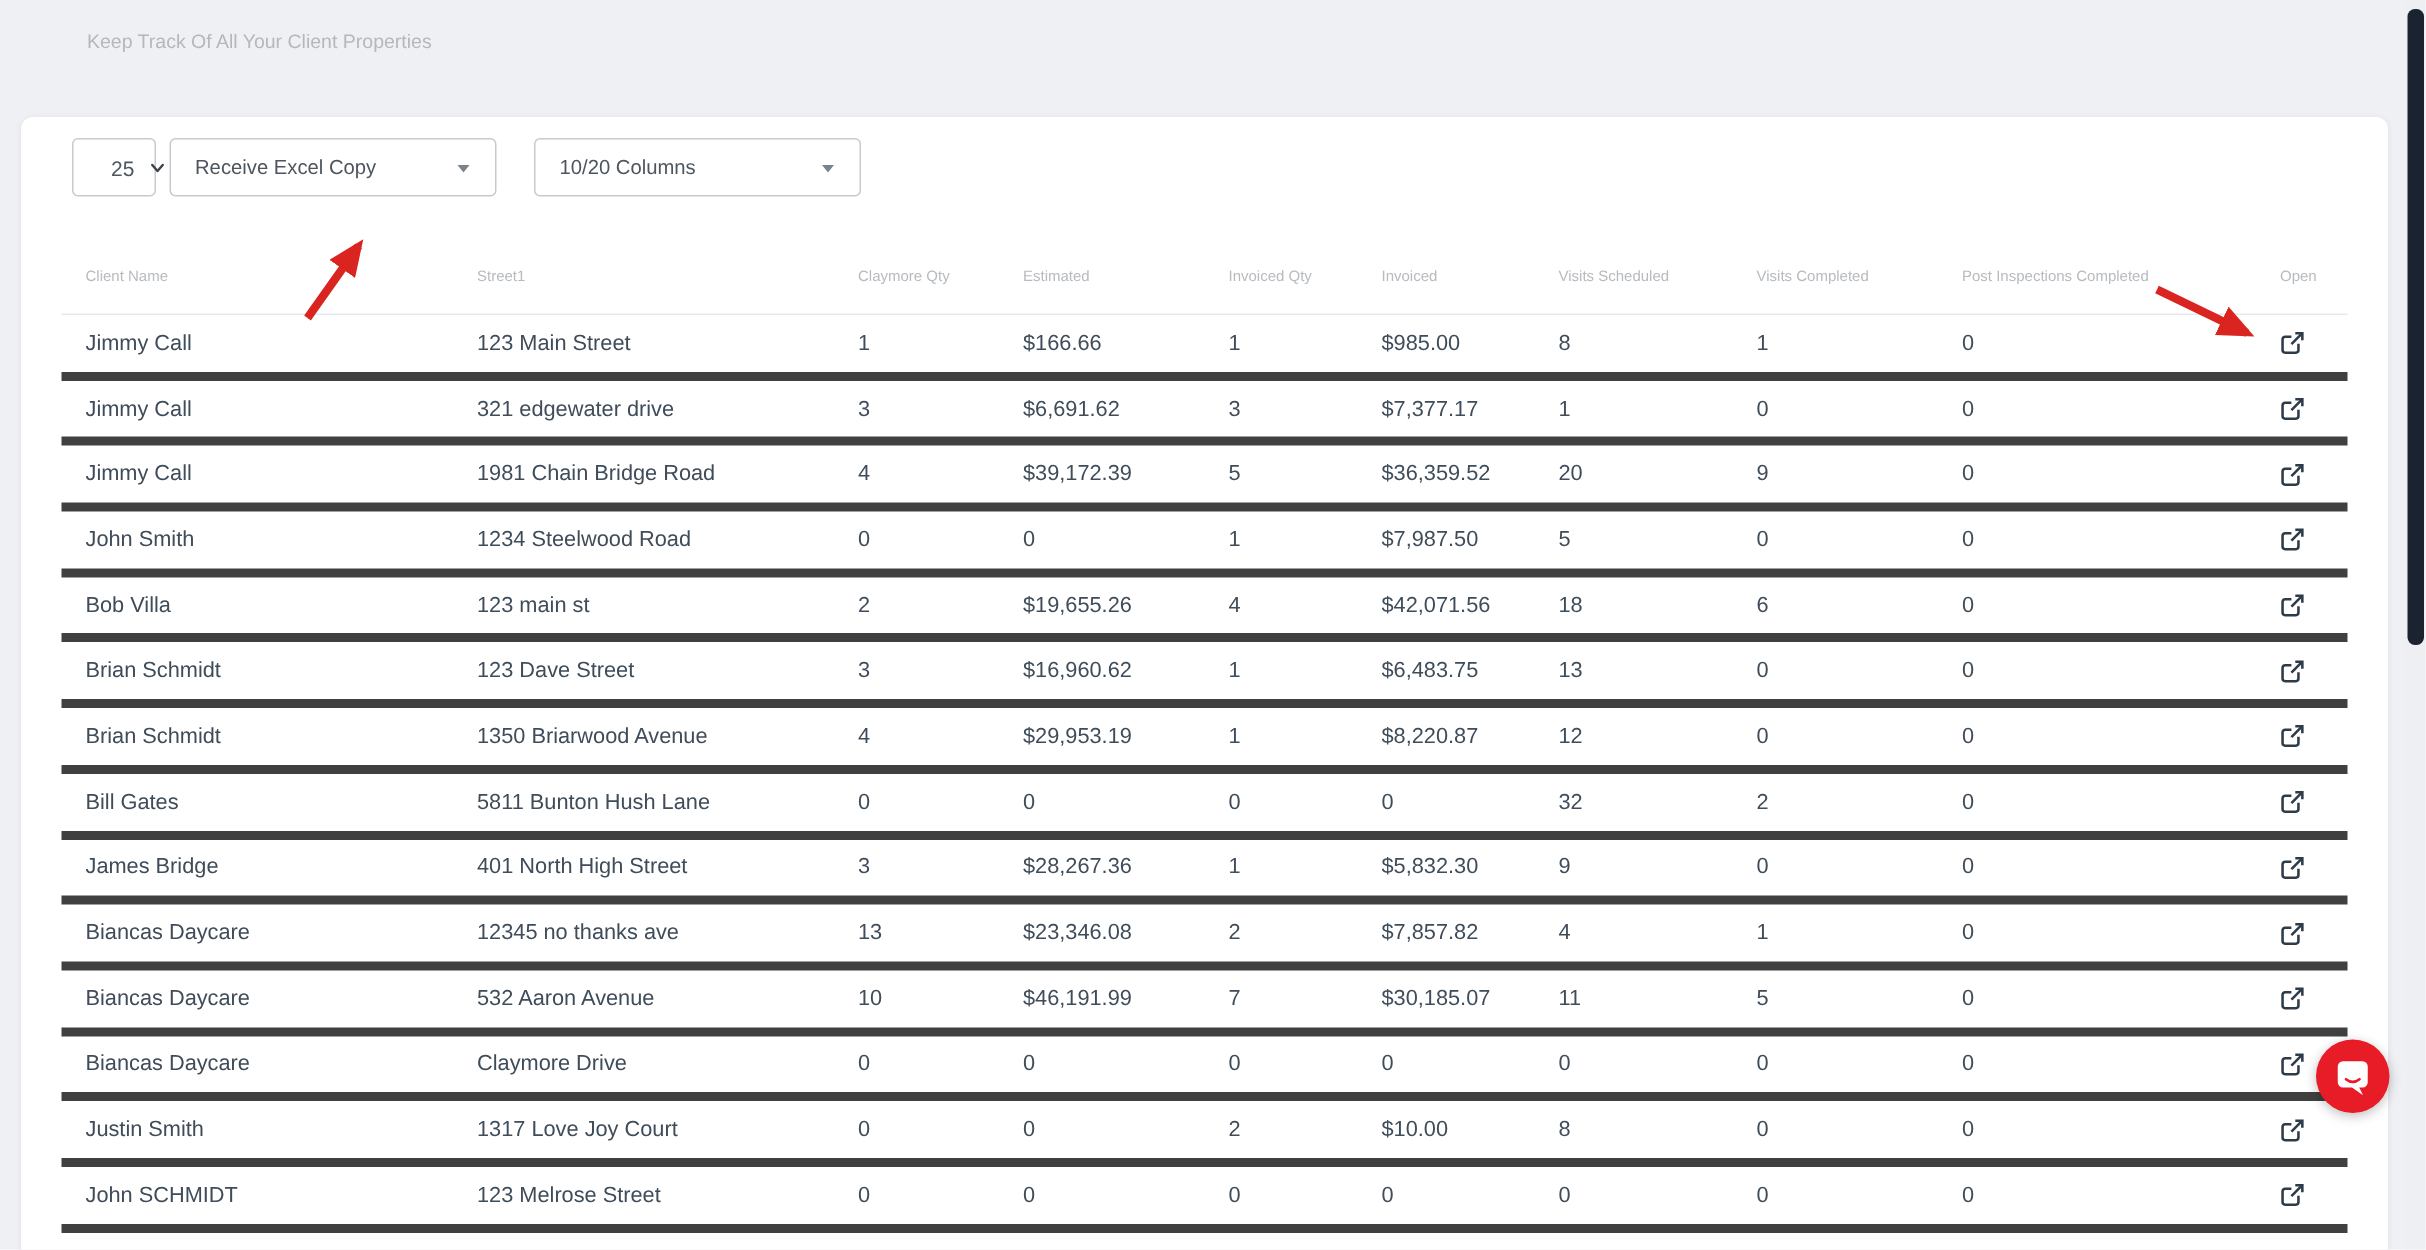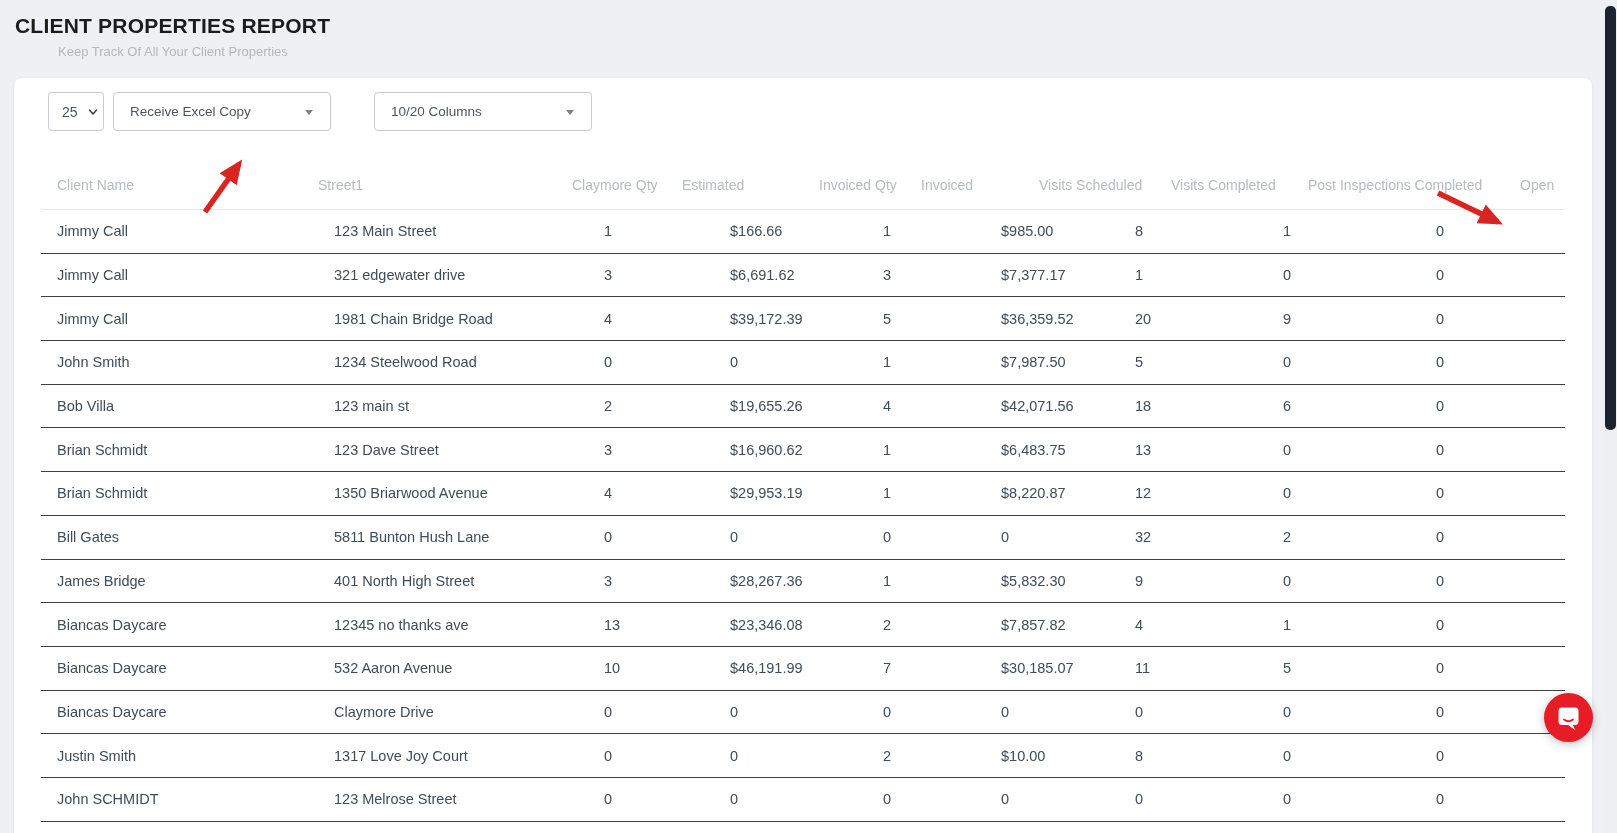--- a/index.html
+++ b/index.html
@@ -23,40 +23,40 @@
   }
 
   
   .controls { position:absolute; left:0; top:0; width:100%; height:70px; }
   .ctl {
     position:absolute; top:14px; height:39px;
     border:1px solid #c6cacf; border-radius:4px; background:#fff;
     display:flex; align-items:center; font-size:14px; color:#4d565e;
     cursor:pointer;
   }
-  .ctl-pagesize { left:34px; width:56px; padding-left:13px; }
+  .ctl-pagesize { left:34px; width:56px; padding-left:25px; }
   .ctl-pagesize .chev { margin-left:9px; display:flex; }
   .ctl-excel { left:99px; width:218px; padding-left:16px; font-size:13.5px; }
-  .ctl-cols  { left:360px; width:218px; padding-left:16px; font-size:13.5px; }
+  .ctl-cols  { left:342px; width:218px; padding-left:16px; font-size:13.5px; }
   .caret {
     position:absolute; right:17px; top:17px;
     width:0; height:0; border-left:4.5px solid transparent;
     border-right:4.5px solid transparent; border-top:5.5px solid #7a828a;
   }
 
   
   .table { position:absolute; left:27px; top:82px; width:1524px; }
   .tgrid {
     display:grid;
     grid-template-columns:261px 254px 110px 137px 102px 118px 132px 137px 212px 1fr;
     align-items:center; padding-left:16px;
   }
   .thead { height:50px; border-bottom:1px solid #e6e9eb; }
-  .hcell { font-size:14px; color:#b7bbbf; }
-  .trow { height:43.7px; border-bottom:1px solid #404040;gap:16px; }
+  .hcell { font-size:10px; color:#b7bbbf; }
+  .trow { height:43.7px; border-bottom:6px solid #404040; }
   .cell { font-size:14.5px; color:#3f4c59; white-space:nowrap; overflow:hidden; }
   .cell-open { display:flex; align-items:center; cursor:pointer; }
   .cell-open svg { display:block; }
 
   
   .chat-btn {
     position:absolute; left:1544px; top:693px; width:49px; height:49px;
     border-radius:50%; background:#e81c26; cursor:pointer;
     box-shadow:0 2px 8px rgba(0,0,0,.25);
   }
@@ -65,21 +65,20 @@
   .scroll-track { position:absolute; right:0; top:0; width:13px; height:833px; background:#edeff2; }
   .scroll-thumb { position:absolute; right:1px; top:6px; width:11px; height:424px; background:#1c2330; border-radius:5px; }
 
   
   .annot { position:absolute; left:0; top:0; width:1617px; height:833px; pointer-events:none; }
 </style>
 </head>
 <body>
 
 <div class="page-head">
-  <div class="page-title">CLIENT PROPERTIES REPORT</div>
   <div class="page-sub">Keep Track Of All Your Client Properties</div>
 </div>
 
 <div class="card">
 
   <div class="controls">
     <div class="ctl ctl-pagesize">
       <span>25</span>
       <span class="chev">
         <svg width="12" height="12" viewBox="0 0 12 12">

